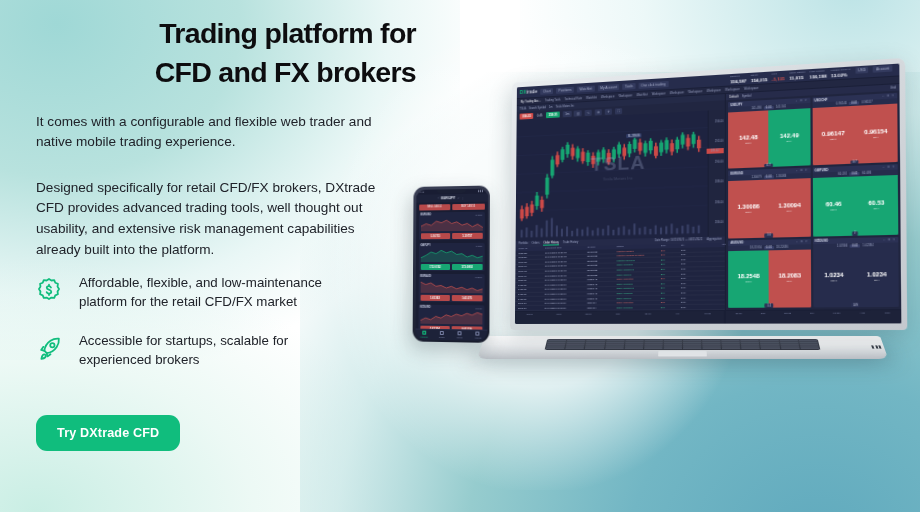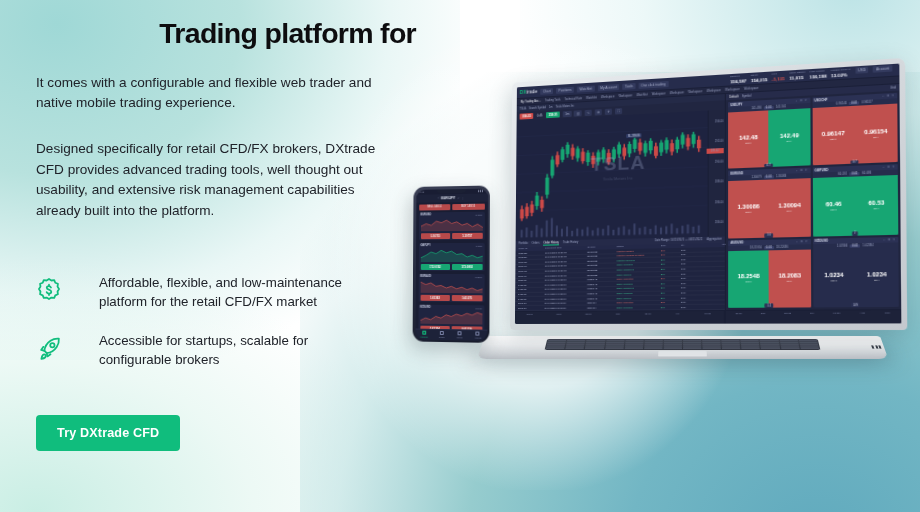--- a/index.html
+++ b/index.html
@@ -30,25 +30,25 @@
               letter-spacing:-0.7px;text-align:right; }
   .para { font-size:13.6px; line-height:1.52; color:#20232a; }
   #p1 { margin-top:25px; width:356px; }
   #p2 { margin-top:20px; width:348px; }
 
   
   #features { position:absolute; left:32px; top:272px; width:330px; }
   .feature { display:flex; align-items:flex-start; gap:13px; margin-bottom:18px; }
   .f-icon { flex:0 0 34px; width:34px; height:34px; display:flex;
             align-items:center; justify-content:center; margin-top:2px; }
-  .f-text { font-size:13.3px; line-height:1.46; color:#20232a; padding-top:1px;margin-left:20px; }
+  .f-text { font-size:13.3px; line-height:1.46; color:#20232a; padding-top:1px; }
 
   
   #cta { position:absolute; left:36px; top:415px; height:36px;
-         background:#10bd7d; border:none; border-radius:4px;
+         background:#10bd7d; border:none; border-radius:11px;
          padding:0 21px; color:#ffffff; font-size:12.6px; font-weight:bold;
          font-family:"Liberation Sans", sans-serif; letter-spacing:0.15px;
          cursor:pointer; display:flex; align-items:center; }
 
   
   #devices { position:absolute; left:390px; top:60px; width:530px; height:340px; }
 
   
   #laptop { position:absolute; left:95px; top:20px; width:395px; height:300px; }
   #lid { position:absolute; left:25px; top:0; width:370px; height:250px;
@@ -230,20 +230,21 @@
   <div class="g1"></div>
   <div class="g2"></div>
   <div class="g4"></div>
   <div class="g3"></div>
   <div class="g5"></div>
 </div>
 
 <div id="copy">
   <h1 id="headline">
     <span>Trading platform for</span><br>
+    <span>CFD and FX brokers</span>
   </h1>
   <p class="para" id="p2">It comes with a configurable and flexible web trader and native mobile trading experience.</p>
   <p class="para" id="p1">Designed specifically for retail CFD/FX brokers, DXtrade CFD provides advanced trading tools, well thought out usability, and extensive risk management capabilities already built into the platform.</p>
 </div>
 
 <div id="features">
 
   <div class="feature">
     <span class="f-icon">
       <svg width="30" height="30" viewBox="0 0 32 32" fill="none" stroke="#10bd7d" stroke-width="1.9" stroke-linejoin="round" stroke-linecap="round">
@@ -258,21 +259,21 @@
   <div class="feature">
     <span class="f-icon">
       <svg width="30" height="30" viewBox="0 0 32 32" fill="none" stroke="#10bd7d" stroke-width="1.9" stroke-linejoin="round" stroke-linecap="round">
         <path d="M13.4 20.2L11 17.8c0.6-4.4 3-8.2 6.6-10.6 2.6-1.8 5.8-2.6 8.9-2.3 0.3 3.1-0.5 6.3-2.3 8.9-2.4 3.6-6.2 6-10.6 6.6z"></path>
         <circle cx="19.6" cy="12" r="2.3"></circle>
         <path d="M11.2 17.9L7.6 17l2.4-3.3"></path>
         <path d="M13.5 20.3l0.8 3.6 3.3-2.4"></path>
         <path d="M9.6 22.3c-1.1 1.1-1.6 3.4-1.7 4.2 0.8-0.1 3.1-0.6 4.2-1.7 0.7-0.7 0.7-1.8 0-2.5-0.7-0.7-1.8-0.7-2.5 0z"></path>
       </svg>
     </span>
-    <span class="f-text">Accessible for startups, scalable for configurable brokers</span>
+    <span class="f-text">Accessible for startups, scalable for experienced brokers</span>
   </div>
 </div>
 
 <button id="cta">
   <span>Try DXtrade CFD</span>
 </button>
 
 <div id="devices">
 
   <div id="laptop">

